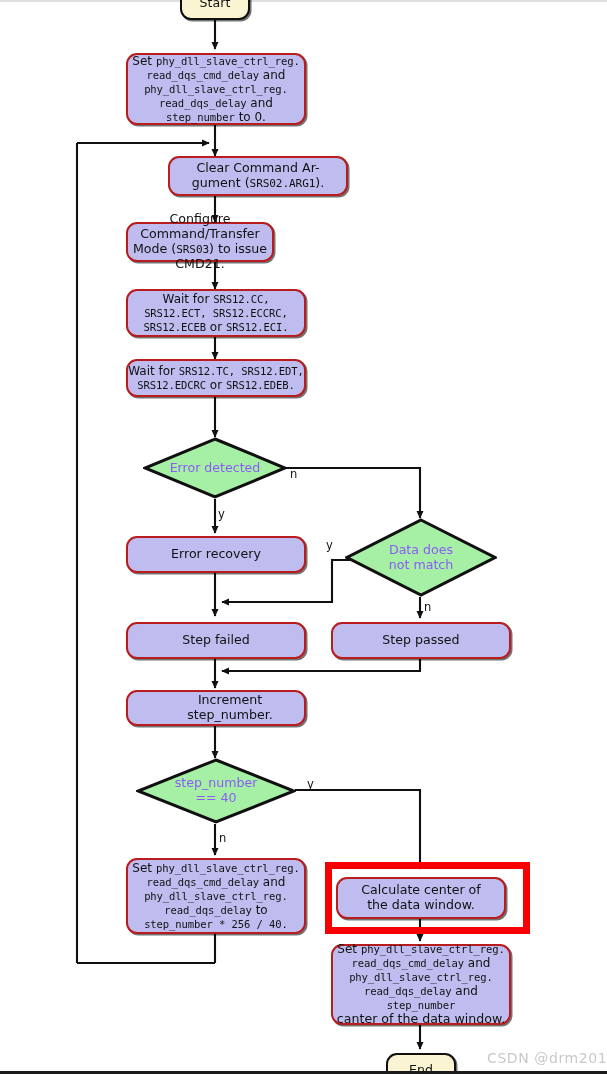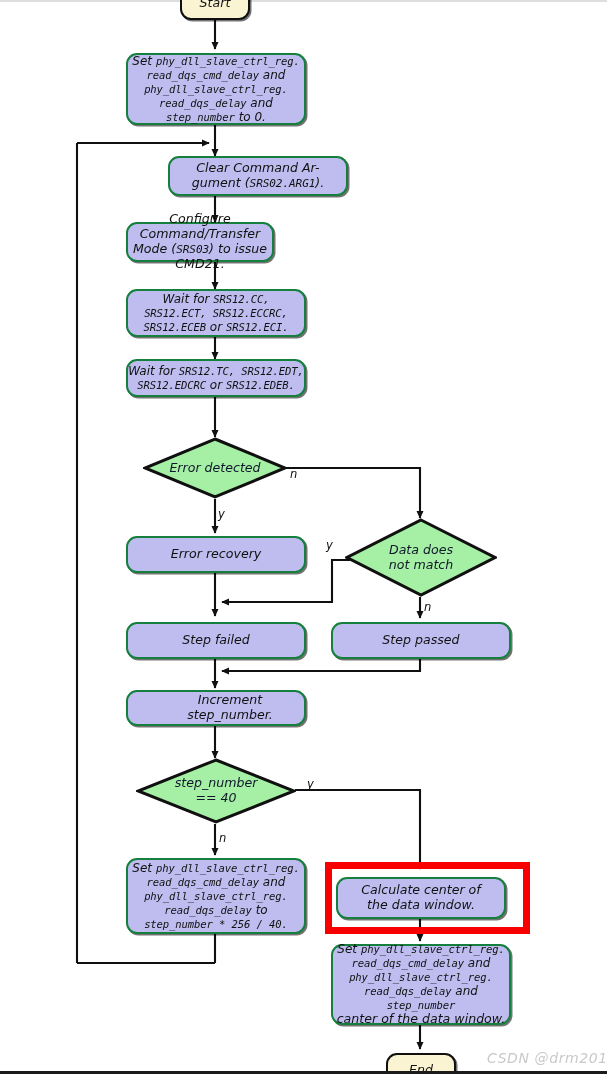--- a/index.html
+++ b/index.html
@@ -7,21 +7,20 @@
   body{
     font-family:"DejaVu Sans", sans-serif;
     -webkit-font-smoothing:antialiased;
   }
   #canvas{
     position:relative;
     width:607px;
     height:1074px;
     background:#ffffff;
     overflow:hidden;
-    font-style:italic;
   }
   
   #wires{
     position:absolute;
     left:0; top:0;
     width:607px; height:1074px;
     pointer-events:none;
   }
   
   .node{
@@ -29,21 +28,21 @@
     box-sizing:border-box;
     display:flex;
     align-items:center;
     justify-content:center;
     text-align:center;
     color:#111111;
     line-height:1.18;
   }
   .proc{
     background:#bfbdf0;
-    border:2px solid #15803d;
+    border:2px solid #b91c1c;
     border-radius:11px;
     box-shadow:1.5px 1.5px 0 rgba(0,0,0,0.55);
   }
   .term{
     background:#faf4d2;
     border:2px solid #101010;
     border-radius:11px;
     box-shadow:1.5px 1.5px 0 rgba(0,0,0,0.55);
   }
   .decision{
@@ -53,21 +52,21 @@
   .decision .dia-svg{
     position:absolute;
     left:0; top:0;
     width:100%; height:100%;
   }
   .decision .dia-label{
     position:relative;
     z-index:2;
     width:100%;
     text-align:center;
-    color:#0f172a;
+    color:#8b5cf6;
   }
   .txt{ display:block; }
   .mono{
     font-family:"DejaVu Sans Mono","Liberation Mono",monospace;
     font-size:0.88em;
     letter-spacing:-0.1px;
   }
   .fs12{ font-size:12px; }
   .fs13{ font-size:12.6px; }
 

